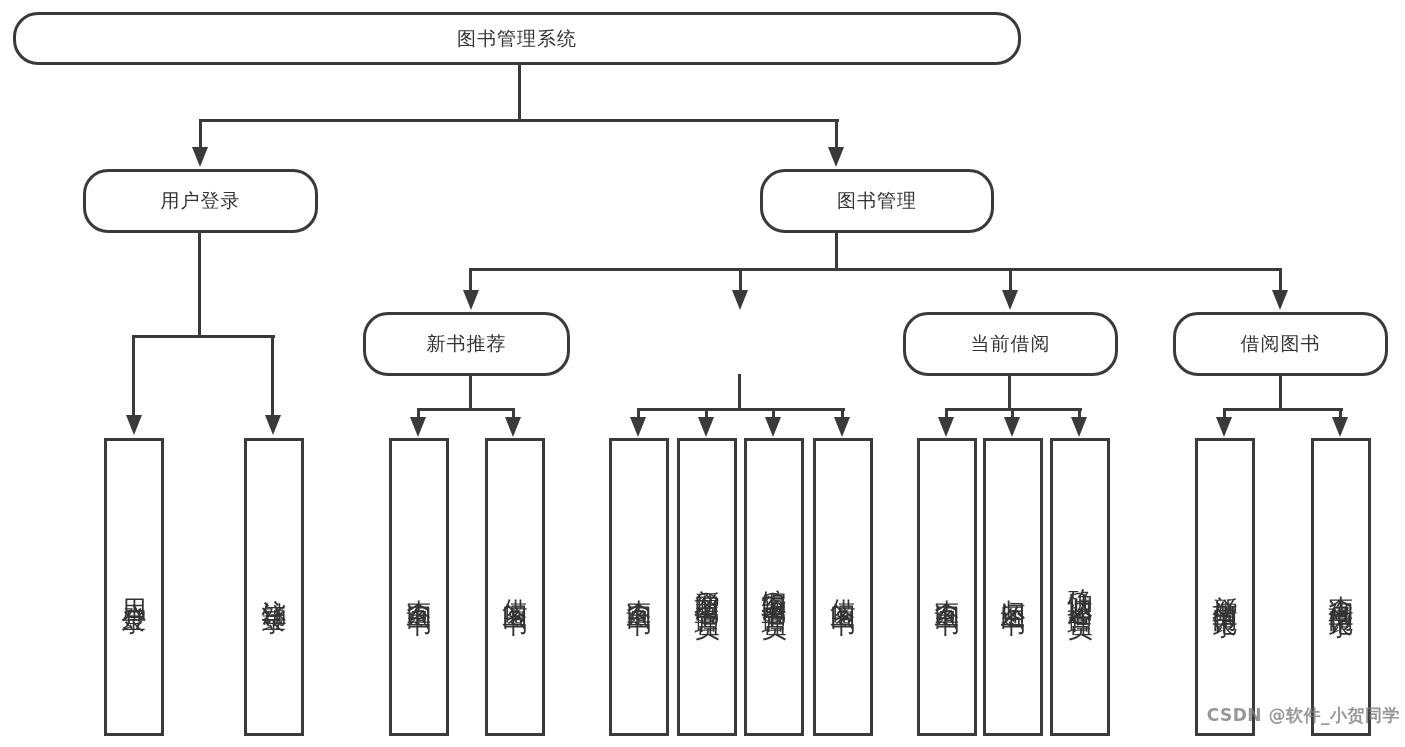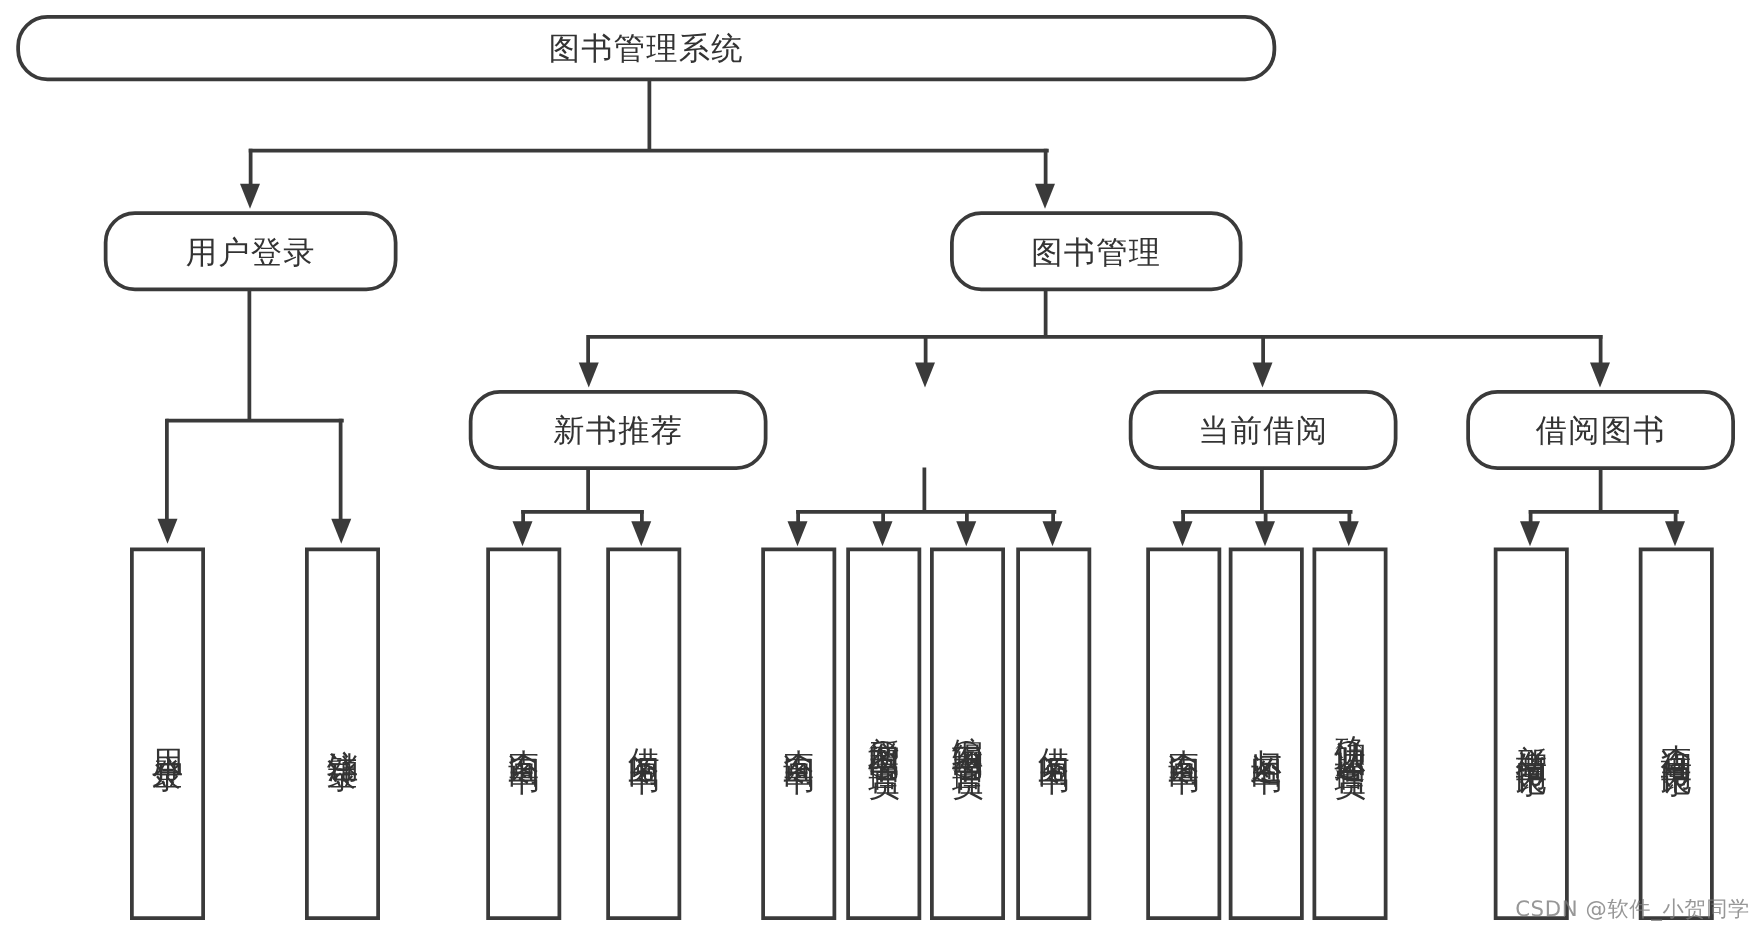--- a/index.html
+++ b/index.html
@@ -10,28 +10,28 @@
   .line{position:absolute;background:#3a3a3a;}
   .arrow{
     position:absolute;width:0;height:0;
     border-left:8px solid transparent;border-right:8px solid transparent;
     border-top:20px solid #3a3a3a;
   }
   .box{
     position:absolute;background:#fff;border:3px solid #3a3a3a;box-sizing:border-box;
     display:flex;align-items:center;justify-content:center;color:#333;
   }
-  .h-box{font-size:25px;letter-spacing:1px;white-space:nowrap;border-radius:25px;}
+  .h-box{font-size:19px;letter-spacing:1px;white-space:nowrap;border-radius:25px;}
   .v-box .v-text{
     writing-mode:vertical-rl;text-orientation:mixed;
     font-size:25px;letter-spacing:4px;line-height:1;white-space:nowrap;
   }
   .watermark{
-    position:absolute;right:5px;bottom:8px;font-size:17px;letter-spacing:0.5px;
-    color:rgba(122,122,122,0.78);z-index:9;white-space:nowrap;
+    position:absolute;right:5px;bottom:20px;font-size:17px;letter-spacing:0.5px;
+    color:rgba(122,122,122,0.78);z-index:9;white-space:nowrap;font-weight:bold;
   }
 </style>
 </head>
 <body>
 
 <div class="canvas">
 
   <div class="box h-box" style="left:13px;top:12px;width:1008px;height:53px">
     <span>图书管理系统</span>
   </div>
@@ -68,21 +68,21 @@
   <div class="line" style="left:470px;top:268px;width:812px;height:3px"></div>
   <div class="line" style="left:469px;top:268px;width:3px;height:24px"></div>
   <div class="arrow" style="left:463px;top:290px"></div>
   <div class="line" style="left:739px;top:268px;width:3px;height:24px"></div>
   <div class="arrow" style="left:732px;top:290px"></div>
   <div class="line" style="left:1009px;top:268px;width:3px;height:24px"></div>
   <div class="arrow" style="left:1002px;top:290px"></div>
   <div class="line" style="left:1279px;top:268px;width:3px;height:24px"></div>
   <div class="arrow" style="left:1272px;top:290px"></div>
 
-  <div class="box h-box" style="left:375px;top:312px;width:239px;height:64px">
+  <div class="box h-box" style="left:363px;top:312px;width:207px;height:64px">
     <span>新书推荐</span>
   </div>
   <div class="box h-box" style="left:903px;top:312px;width:215px;height:64px">
     <span>当前借阅</span>
   </div>
   <div class="box h-box" style="left:1173px;top:312px;width:215px;height:64px">
     <span>借阅图书</span>
   </div>
 
   <div class="line" style="left:469px;top:374px;width:3px;height:36px"></div>

